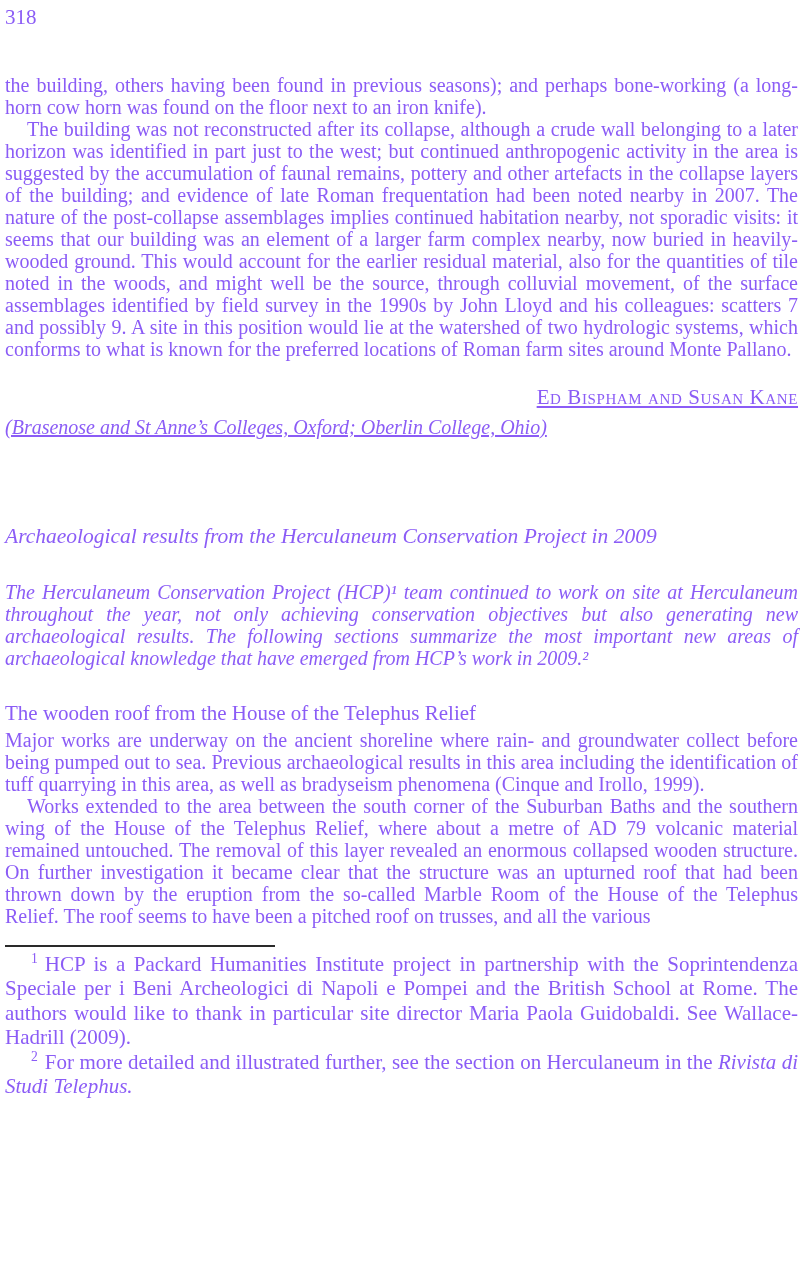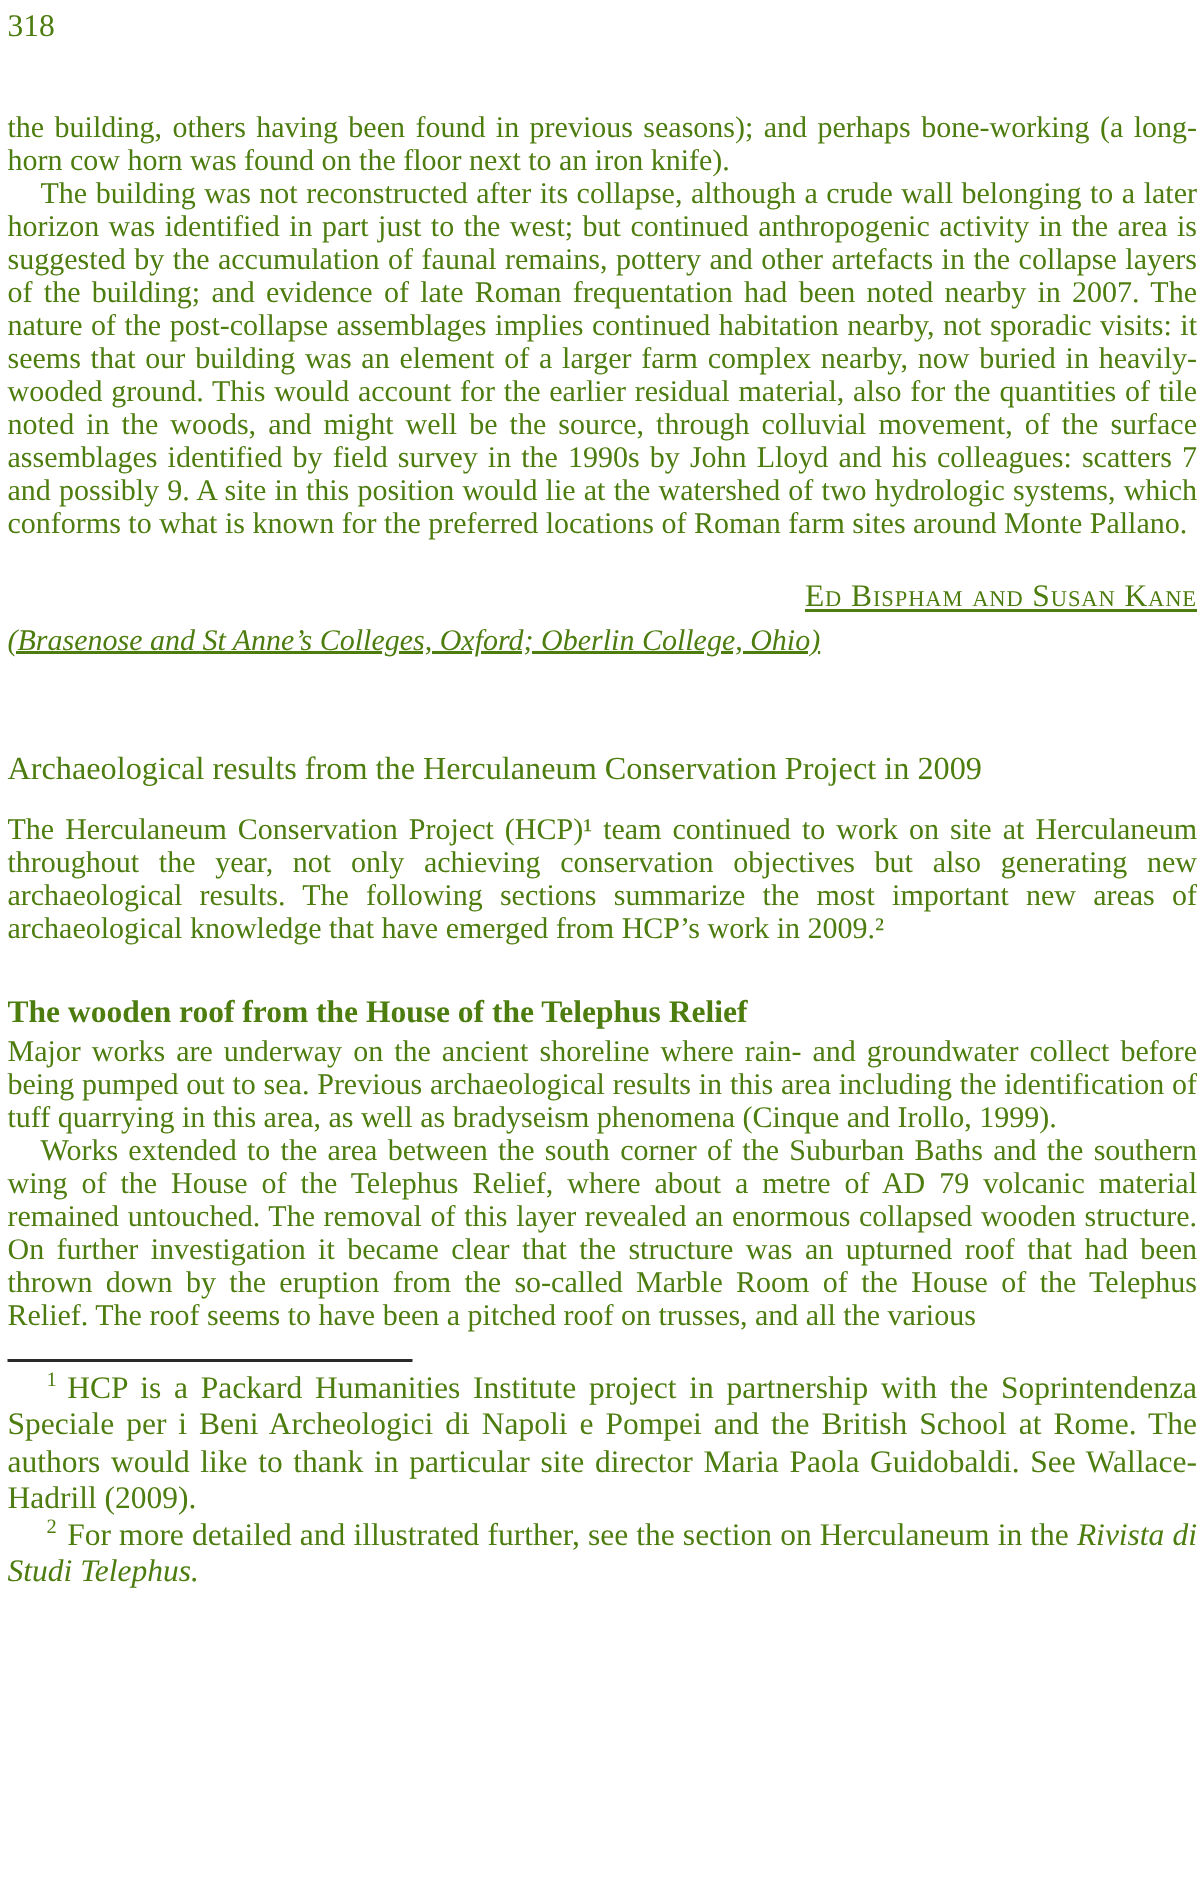--- a/index.html
+++ b/index.html
@@ -8,21 +8,21 @@
     background: #ffffff;
   }
   .page {
     position: relative;
     width: 800px;
     height: 1268px;
     box-sizing: border-box;
     padding: 4px 2px 0 5px;
     overflow: hidden;
     background: #ffffff;
-    color: #4d7c0f;
+    color: #8b5cf6;
     font-family: "Liberation Serif", "DejaVu Serif", serif;
   }
   .page-number {
     font-size: 21px;
     line-height: 26px;
   }
   .body-text {
     margin-top: 44px;
   }
   .para {
@@ -45,31 +45,33 @@
     letter-spacing: 0.6px;
     line-height: 30px;
   }
   .affiliation {
     text-align: left;
     font-style: italic;
     font-size: 20px;
     line-height: 30px;
   }
   .article-title {
-    margin: 56px 0 0 0;
+    margin: 80px 0 0 0;
     font-weight: normal;
+    font-style: italic;
     font-size: 21.5px;
     line-height: 29.3px;
   }
   .intro-para {
-    margin-top: 15px;
+    margin-top: 30px;
+    font-style: italic;
   }
   .section-heading {
     margin: 30px 0 0 0;
-    font-weight: bold;
+    font-weight: normal;
     font-size: 21px;
     line-height: 29.3px;
   }
   .footnote-area {
     margin-top: 18px;
   }
   .footnote-rule {
     width: 270px;
     height: 0;
     border-top: 2px solid #2a2a2a;

